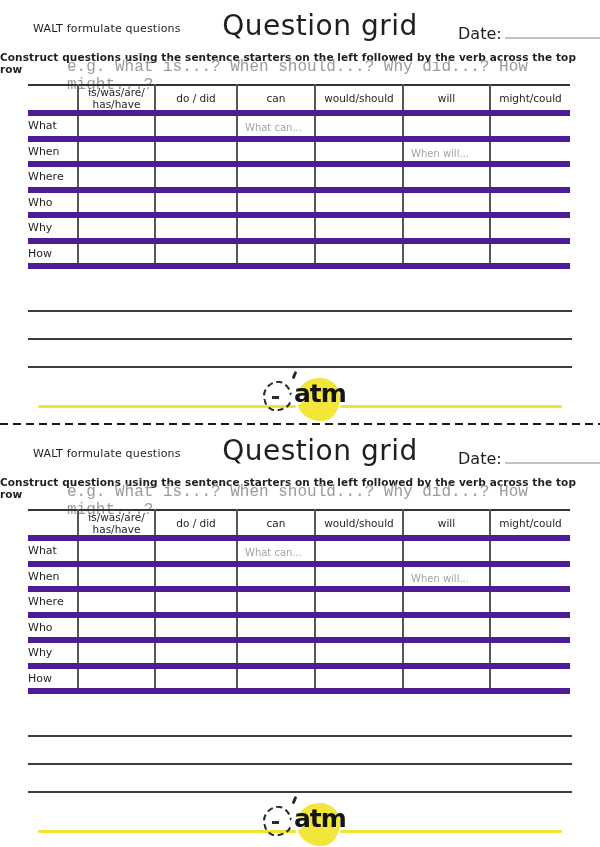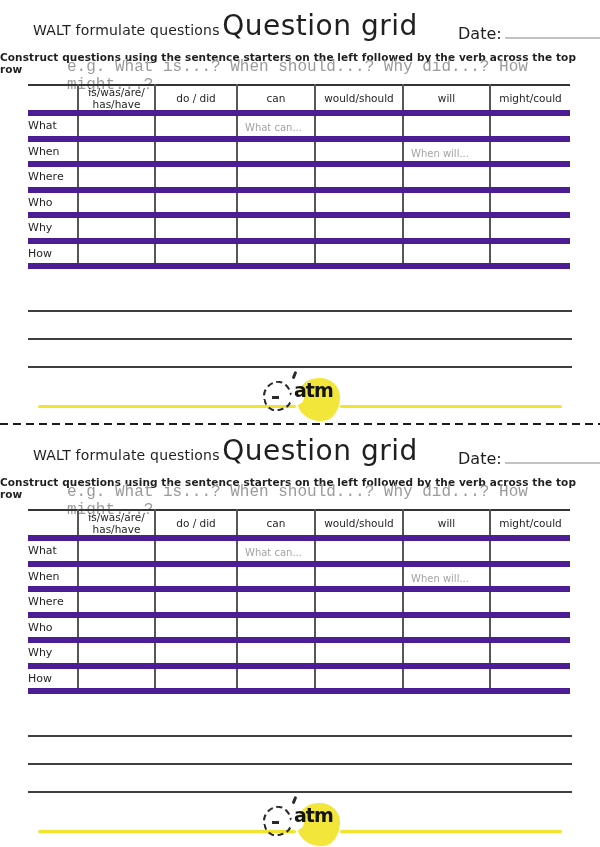--- a/index.html
+++ b/index.html
@@ -6,21 +6,21 @@
   html, body { background: #ffffff; }
   body {
     width: 600px; height: 847px;
     font-family: "DejaVu Sans", "Liberation Sans", sans-serif;
     color: #1f1f1f;
     position: relative;
     overflow: hidden;
   }
   .sheet { position: relative; width: 600px; height: 422px; background: #fff; }
 
-  .walt   { position: absolute; left: 33px; top: 22px; font-size: 14px; letter-spacing: .2px; }
+  .walt   { position: absolute; left: 33px; top: 22px; font-size: 11px; letter-spacing: .2px; }
   .title  { position: absolute; left: 320px; top: 9px; transform: translateX(-50%);
             font-size: 28px; white-space: nowrap; letter-spacing: .5px; }
   .datebx { position: absolute; left: 458px; top: 24px; font-size: 16px; white-space: nowrap; }
   .date-line { display: inline-block; width: 96px; height: 11px;
                border-bottom: 2px solid #c2c2c2; margin-left: 3px; }
 
   .instruction { position: absolute; left: 0; right: 0; top: 51px; text-align: left;
                  font-size: 10.5px; font-weight: bold; letter-spacing: .1px; }
   .example { position: absolute; left: 67px; top: 58px; font-size: 16px; color: #9b9b9b; font-family: Liberation Mono, monospace; }
 
@@ -41,21 +41,21 @@
   .l1 { top: 310px; } .l2 { top: 338px; } .l3 { top: 366px; }
 
   
   .yline { position: absolute; top: 405px; height: 3px; background: #f1e42f; border-radius: 2px; }
   .yl-left  { left: 38px;  width: 258px; }
   .yl-right { left: 340px; width: 222px; }
   .blob { position: absolute; left: 297px; top: 378px; width: 43px; height: 43px;
           background: #f2e63a; border-radius: 52% 48% 42% 58% / 50% 46% 58% 50%; }
   .bite { position: absolute; left: 289px; top: 392px; width: 15px; height: 13px;
           background: #ffffff; border-radius: 50%; transform: rotate(-15deg); }
-  .logo-text { position: absolute; left: 294px; top: 379px; font-size: 19px;
+  .logo-text { position: absolute; left: 294px; top: 379px; font-size: 25px;
                font-weight: bold; color: #141414; letter-spacing: -1px; }
   .doodle { position: absolute; left: 263px; top: 381px; width: 29px; height: 30px;
             border: 2px dashed #2b2b2b; border-radius: 60% 50% 55% 45% / 55% 60% 45% 50%;
             transform: rotate(-10deg); }
   .doodle-dash { position: absolute; left: 272px; top: 396px; width: 7px; height: 2.5px;
                  background: #2b2b2b; }
   .doodle-tick { position: absolute; left: 293px; top: 371px; width: 2.5px; height: 8px;
                  background: #2b2b2b; transform: rotate(22deg); border-radius: 2px; }
 
   .divider { height: 3px; width: 600px;

